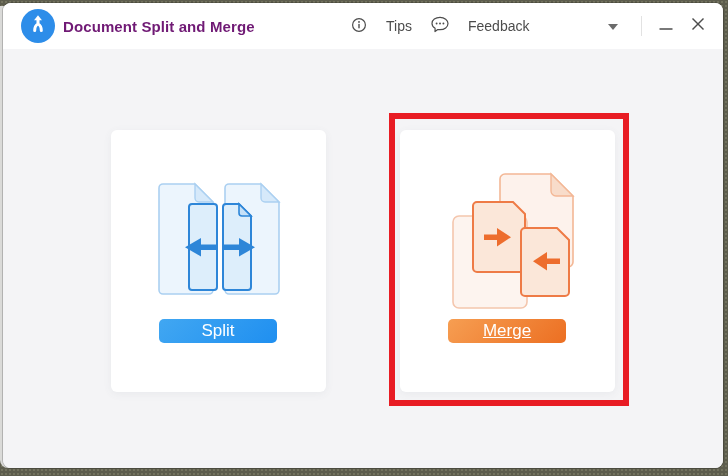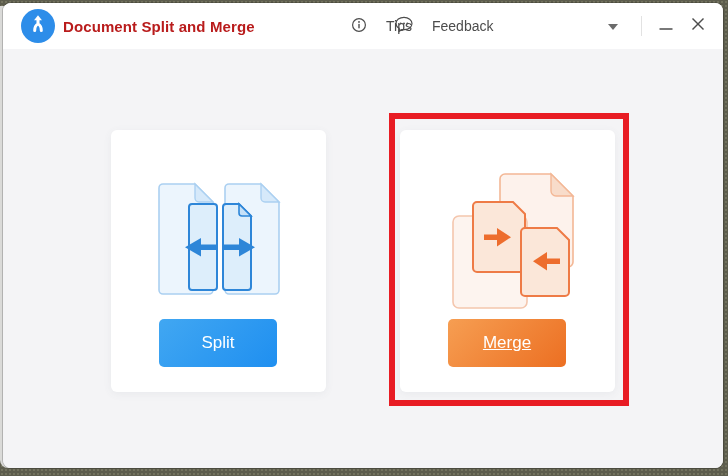--- a/index.html
+++ b/index.html
@@ -24,28 +24,28 @@
   
   .titlebar { position: relative; height: 46px; background: #ffffff; }
   .app-logo {
     position: absolute; left: 18px; top: 6px; width: 34px; height: 34px;
     border-radius: 50%; background: #2d8de9;
     display: flex; align-items: center; justify-content: center;
   }
   .win-title {
     position: absolute; left: 60px; top: 0; height: 46px;
     display: flex; align-items: center;
-    font-size: 15px; font-weight: bold; color: #b91c1c; letter-spacing: .1px;
+    font-size: 15px; font-weight: bold; color: #701a75; letter-spacing: .1px;
   }
   .tb-link {
     position: absolute; top: 0; height: 46px; display: flex; align-items: center;
     gap: 19px; color: #4c4c4c; font-size: 14px; cursor: pointer;
   }
   .tb-tips { left: 348px; }
-  .tb-feedback { left: 392px; }
+  .tb-feedback { left: 428px; }
   .caret-down {
     position: absolute; left: 605px; top: 21px; width: 0; height: 0;
     border-left: 5px solid transparent; border-right: 5px solid transparent;
     border-top: 6px solid #6b6b6b; cursor: pointer;
   }
   .tb-divider { position: absolute; left: 638px; top: 13px; width: 1px; height: 20px; background: #e2e2e2; }
   .win-btn {
     position: absolute; top: 0; width: 30px; height: 46px;
     display: flex; align-items: center; justify-content: center; cursor: pointer;
   }
@@ -57,21 +57,21 @@
     position: absolute; top: 81px; width: 215px; height: 262px;
     background: #ffffff; border-radius: 6px; cursor: pointer;
     box-shadow: 0 2px 8px rgba(90,100,120,.07);
   }
   .card-split { left: 108px; }
   .card-merge { left: 397px; }
   .illu { position: absolute; left: 50%; transform: translateX(-50%); }
   .illu-split { top: 46px; }
   .illu-merge { top: 34px; }
   .mode-btn {
-    position: absolute; left: 48px; top: 189px; width: 118px; height: 48px;
+    position: absolute; left: 48px; top: 189px; width: 118px; height: 24px;
     border: none; border-radius: 5px; color: #ffffff; font-size: 17px;
     font-family: "Liberation Sans", sans-serif; cursor: pointer;
     display: flex; align-items: center; justify-content: center;
   }
   .btn-split { background: linear-gradient(135deg, #41a7f2 0%, #1f8ff0 100%); }
   .btn-merge { background: linear-gradient(135deg, #f69e52 0%, #ec6f22 100%); text-decoration: underline; }
   .highlight-box {
     position: absolute; left: 386px; top: 64px; width: 240px; height: 293px;
     border: 6px solid #e81c24; z-index: 3; pointer-events: none;
   }

